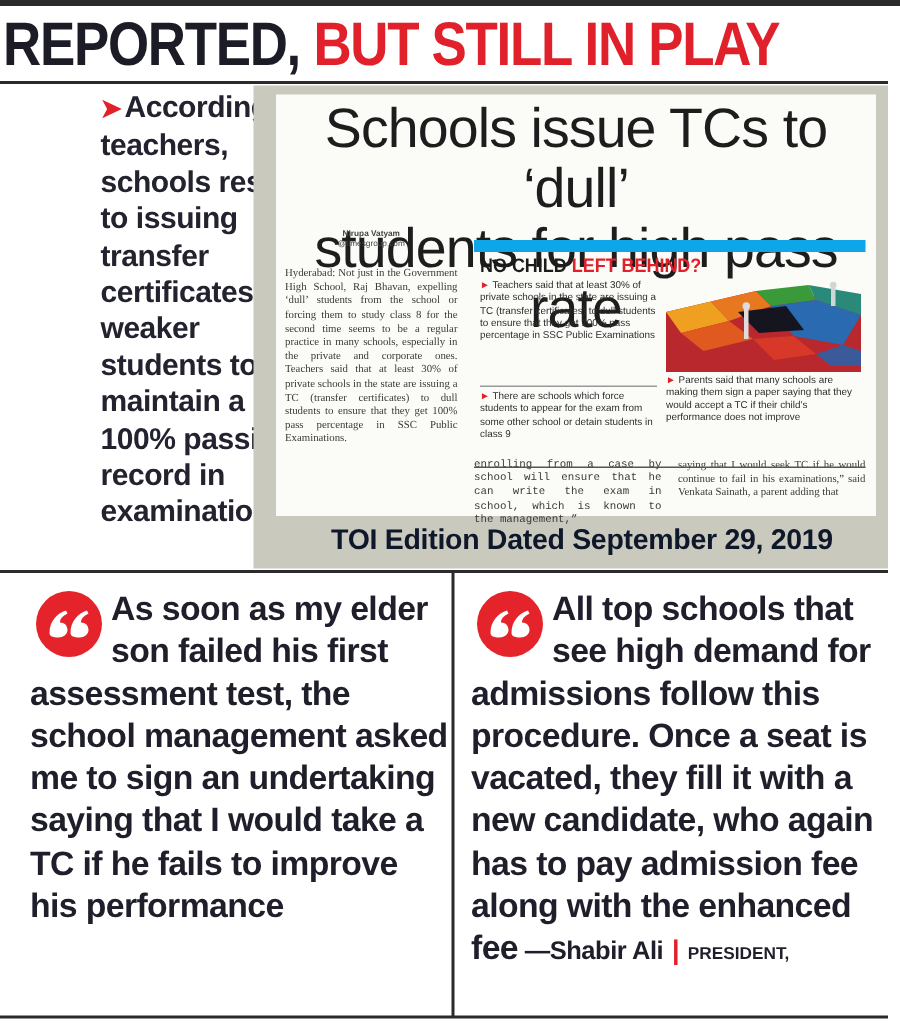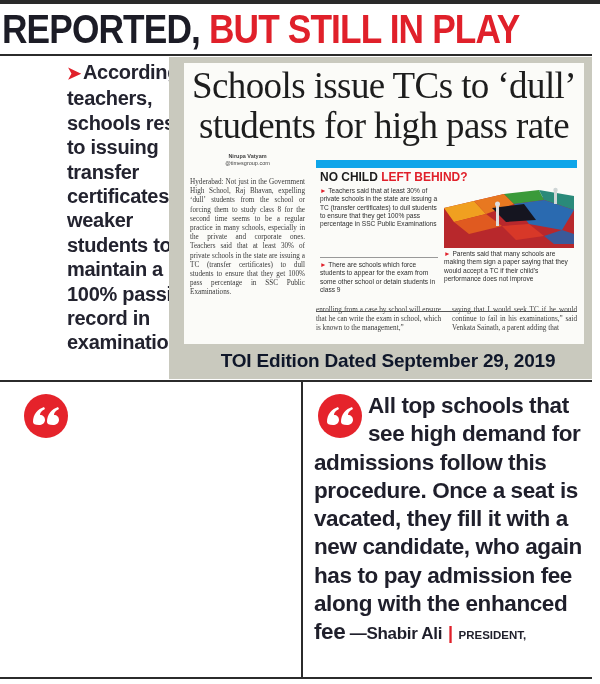--- a/index.html
+++ b/index.html
@@ -8,25 +8,25 @@
   .headline { position:absolute; left:2px; top:5px; width:598px; height:48px; font-family:"Liberation Sans", sans-serif; font-weight:bold; font-size:41px; letter-spacing:-1px; line-height:48px; white-space:nowrap; transform:scaleX(0.86); transform-origin:left center; }
   .headline .dark { color:#1c1c26; }
   .headline .red { color:#e0202a; }
   .head-rule { position:absolute; left:0; top:54px; width:592px; height:2px; background:#2b2b2b; }
 
   .summary { position:absolute; left:20px; top:60px; width:148px; font-weight:bold; font-size:20px; line-height:24.4px; color:#23232f; letter-spacing:-0.3px;margin-left:47px; }
   .summary .arrow { color:#e0202a; font-size:17px; margin-right:2px; }
 
   .clip-frame { position:absolute; left:169px; top:57px; width:423px; height:322px; background:#c9c9be; }
   .clip-inner { position:absolute; left:184px; top:63px; width:400px; height:281px; background:#fbfbf8; }
-  .clip-title { position:absolute; left:184px; top:66px; width:400px; text-align:center; font-family:Liberation Serif, serif; font-size:37px; line-height:40px; color:#1d1d1d; letter-spacing:-0.6px; }
+  .clip-title { position:absolute; left:184px; top:66px; width:400px; text-align:center; font-family:Liberation Sans, sans-serif; font-size:37px; line-height:40px; color:#1d1d1d; letter-spacing:-0.6px; }
   .byline { position:absolute; left:190px; top:153px; width:115px; text-align:center; font-size:5.5px; line-height:7px; color:#444; font-weight:bold; }
   .body-col { position:absolute; font-family:"Liberation Serif", serif; font-size:7.2px; line-height:9.2px; color:#3a3a3a; text-align:justify; }
   .col1 { left:190px; top:178px; width:115px; }
-  .col2 { left:316px; top:306px; width:125px; }
+  .col2 { left:316px; top:306px; width:125px;font-family:Liberation Mono, monospace; }
   .col3 { left:452px; top:306px; width:125px; }
 
   .factbox { position:absolute; left:316px; top:160px; width:261px; height:143px; border-top:8px solid #0ea5e9; border-bottom:1px solid #555; }
   .fb-title { position:absolute; left:4px; top:1px; font-weight:bold; font-size:13px; line-height:16px; color:#1c1c1c; white-space:nowrap; transform:scaleX(0.92); transform-origin:left; }
   .fb-title .red { color:#e0202a; }
   .fb-item { position:absolute; font-size:6.6px; line-height:8.3px; color:#2e2e2e; }
   .fb-item .tri { color:#e0202a; }
   .fb1 { left:4px; top:19px; width:118px; }
   .fb2 { left:4px; top:89px; width:118px; border-top:1px solid #999; padding-top:3px; }
   .fb3 { left:128px; top:82px; width:130px; }
@@ -111,20 +111,21 @@
 
 <div class="vdiv"></div>
 
 <div class="quote q1">
   <span class="qmark">
     <svg width="44" height="44" viewBox="0 0 44 44">
       <path d="M9 28 C9 20 14 15 20 13 L21 15 C17 17 16 19 16 21 C19 21 21 23 21 26 C21 29 18 31 15 31 C11 31 9 30 9 28 Z" fill="#ffffff"></path>
       <path d="M23 28 C23 20 28 15 34 13 L35 15 C31 17 30 19 30 21 C33 21 35 23 35 26 C35 29 32 31 29 31 C25 31 23 30 23 28 Z" fill="#ffffff"></path>
     </svg>
   </span>
+  <span>As soon as my elder son failed his first assessment test, the school management asked me to sign an undertaking saying that I would take a TC if he fails to improve his performance</span>
 </div>
 
 <div class="quote q2">
   <span class="qmark">
     <svg width="44" height="44" viewBox="0 0 44 44">
       <path d="M9 28 C9 20 14 15 20 13 L21 15 C17 17 16 19 16 21 C19 21 21 23 21 26 C21 29 18 31 15 31 C11 31 9 30 9 28 Z" fill="#ffffff"></path>
       <path d="M23 28 C23 20 28 15 34 13 L35 15 C31 17 30 19 30 21 C33 21 35 23 35 26 C35 29 32 31 29 31 C25 31 23 30 23 28 Z" fill="#ffffff"></path>
     </svg>
   </span>
   <span>All top schools that see high demand for admissions follow this procedure. Once a seat is vacated, they fill it with a new candidate, who again has to pay admission fee along with the enhanced fee</span><span class="attrib-name"> —</span><span class="attrib-name">Shabir Ali</span>

